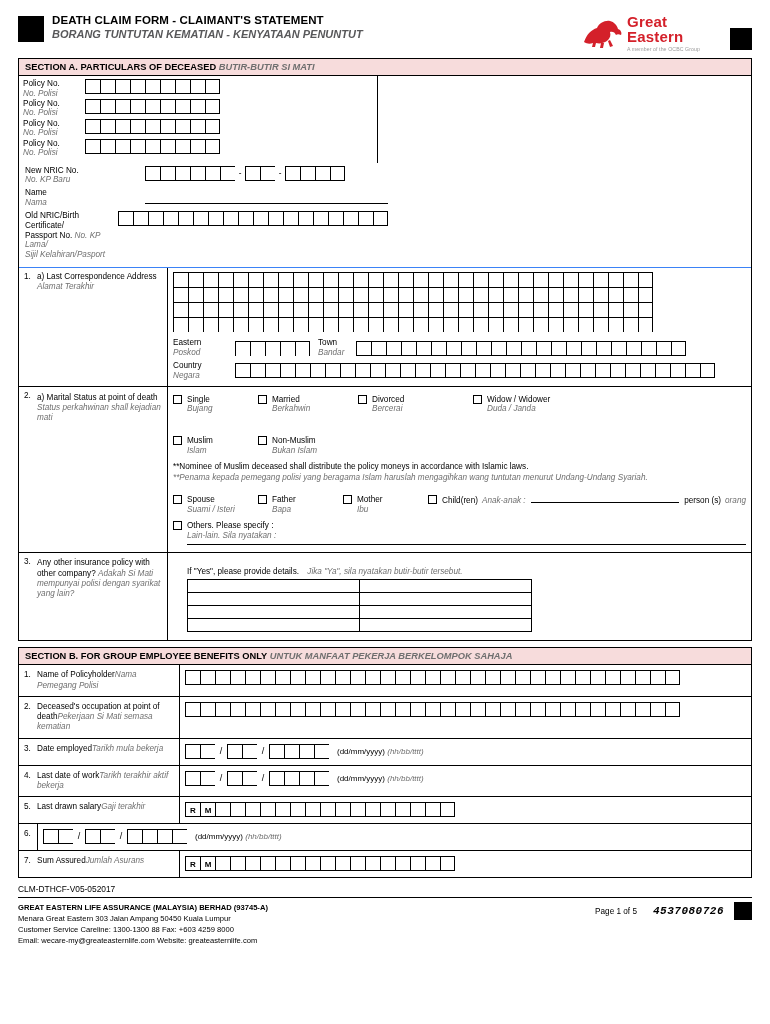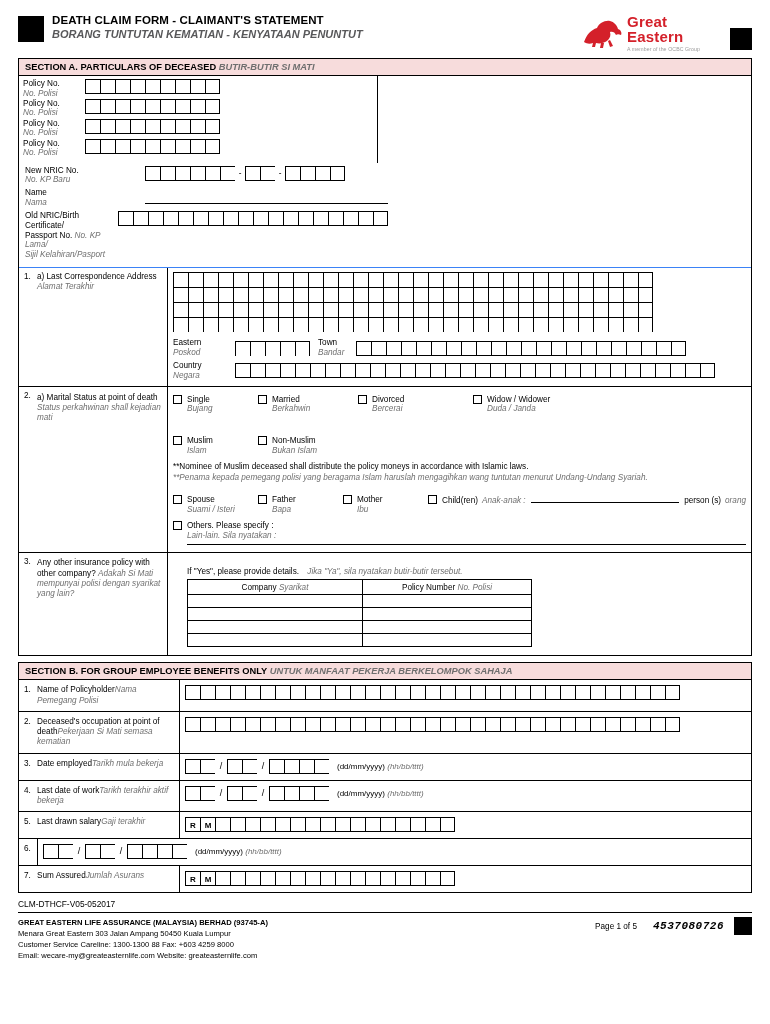--- a/index.html
+++ b/index.html
@@ -562,24 +562,20 @@
         <span>Any other insurance policy with other company?</span>
         <span class="my">Adakah Si Mati mempunyai polisi dengan syarikat yang lain?</span>
       </div>
       <div class="item-body" style="padding-top:6px; padding-bottom:8px;">
         <div style="margin-top:8px; padding-left:14px;">
           <span>If "Yes", please provide details.</span>
           <span class="my" style="display:inline; margin-left:6px;">Jika "Ya", sila nyatakan butir-butir tersebut.</span>
         </div>
         <table class="mini" style="margin-left:14px;">
           <tbody>
-              <tr>
-            <th style="width:175px;"><span>Company</span> <span class="my" style="display:inline">Syarikat</span></th>
-            <th><span>Policy Number</span> <span class="my" style="display:inline">No. Polisi</span></th>
-          </tr>
           <tr>
                 <td></td>
                 <td></td>
               </tr>
           <tr>
                 <td></td>
                 <td></td>
               </tr>
           <tr>
                 <td></td>

